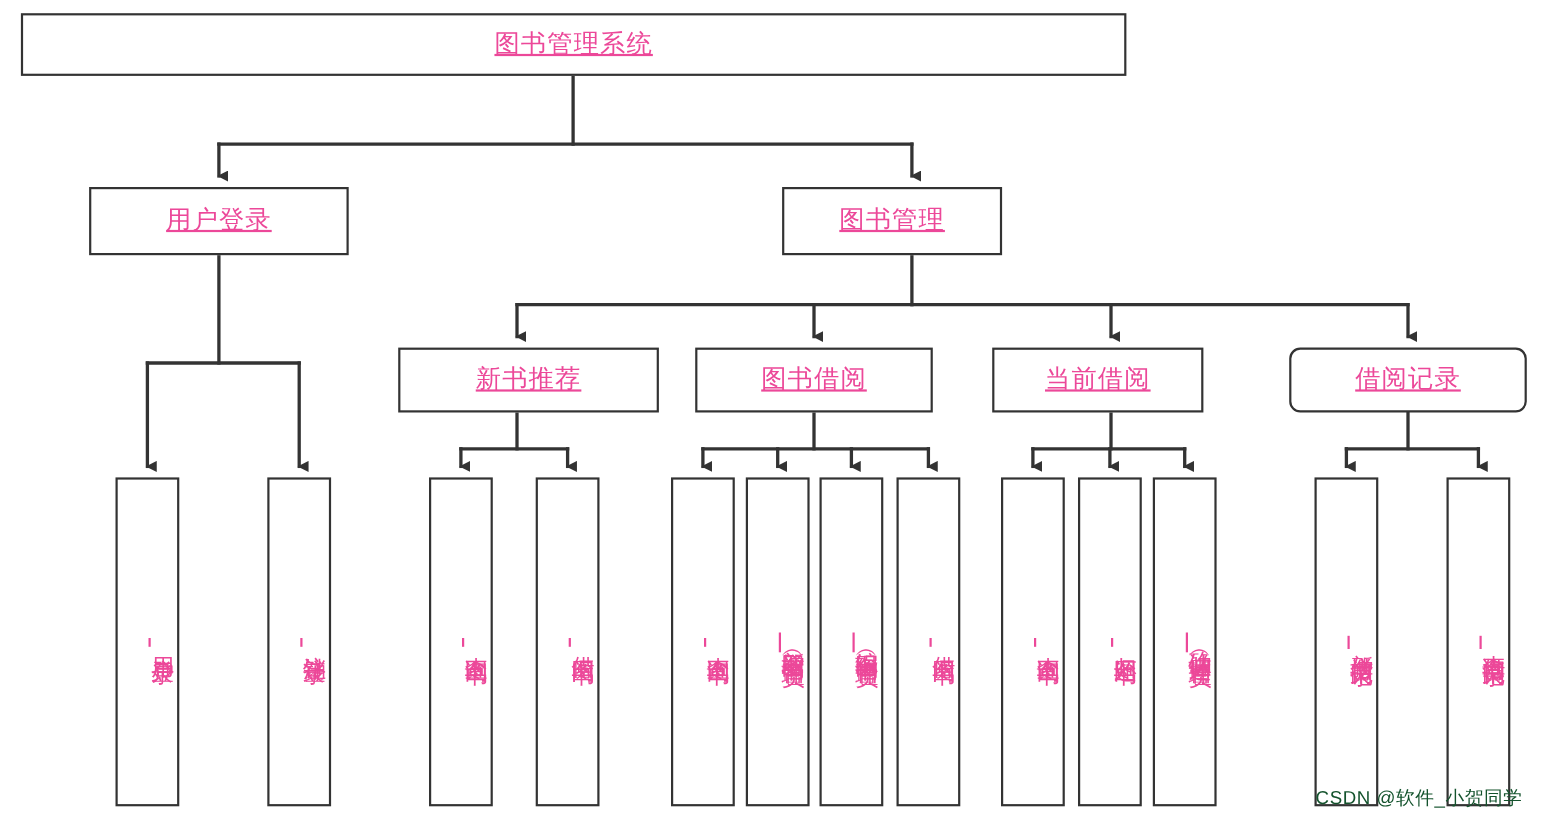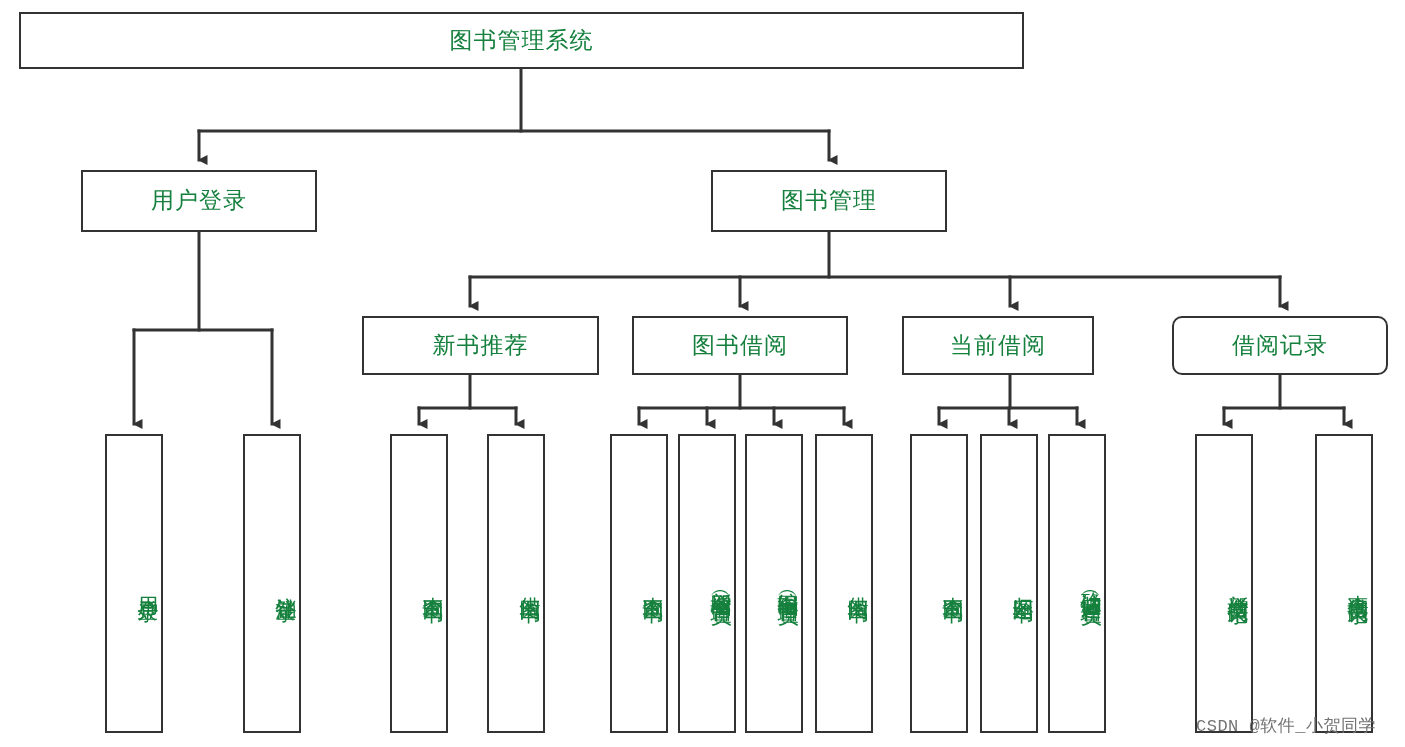--- a/index.html
+++ b/index.html
@@ -18,21 +18,22 @@
     pointer-events:none;
   }
   .node{
     position:absolute;
     box-sizing:border-box;
     border:2px solid #333333;
     background:#ffffff;
     display:flex;
     align-items:center;
     justify-content:center;
-    color:#15803d;
+    color:#ec4899;
+    text-decoration:underline;
   }
   .node.h{
     font-size:23px;
     line-height:1.2;
     letter-spacing:1px;
   }
   .node.v{
     font-size:21px;
     writing-mode:vertical-rl;
     text-orientation:upright;
@@ -45,24 +46,24 @@
   .node.v span{
     display:block;
     writing-mode:vertical-rl;
     text-orientation:upright;
   }
   .watermark{
     position:absolute;
     left:1196px;
     top:714px;
     font-size:17px;
-    color:#737373;
+    color:#14532d;
     white-space:nowrap;
     letter-spacing:0.5px;
-    font-family:Liberation Mono, monospace;
+    font-family:Liberation Sans, sans-serif;
   }
 </style>
 </head>
 <body>
 
 <div id="canvas">
 
   <svg class="edges" viewBox="0 0 1405 747">
     <defs>
       <marker id="arrow" markerWidth="11" markerHeight="11" refX="5" refY="8.5" orient="auto" markerUnits="userSpaceOnUse">
@@ -114,21 +115,21 @@
     </g>
   </svg>
 
   <div class="node h" style="left: 19px; top: 12px; width: 1005px; height: 57px;">
     <span>图书管理系统</span>
   </div>
 
   <div class="node h" style="left: 81px; top: 170px; width: 236px; height: 62px;">
     <span>用户登录</span>
   </div>
-  <div class="node h" style="left: 711px; top: 170px; width: 236px; height: 62px;">
+  <div class="node h" style="left: 711px; top: 170px; width: 200px; height: 62px;">
     <span>图书管理</span>
   </div>
 
   <div class="node h" style="left: 362px; top: 316px; width: 237px; height: 59px; text-align: center;">
     <span>新书推荐</span>
   </div>
   <div class="node h" style="left: 632px; top: 316px; width: 216px; height: 59px; text-align: right;">
     <span>图书借阅</span>
   </div>
   <div class="node h" style="left: 902px; top: 316px; width: 192px; height: 59px;">

